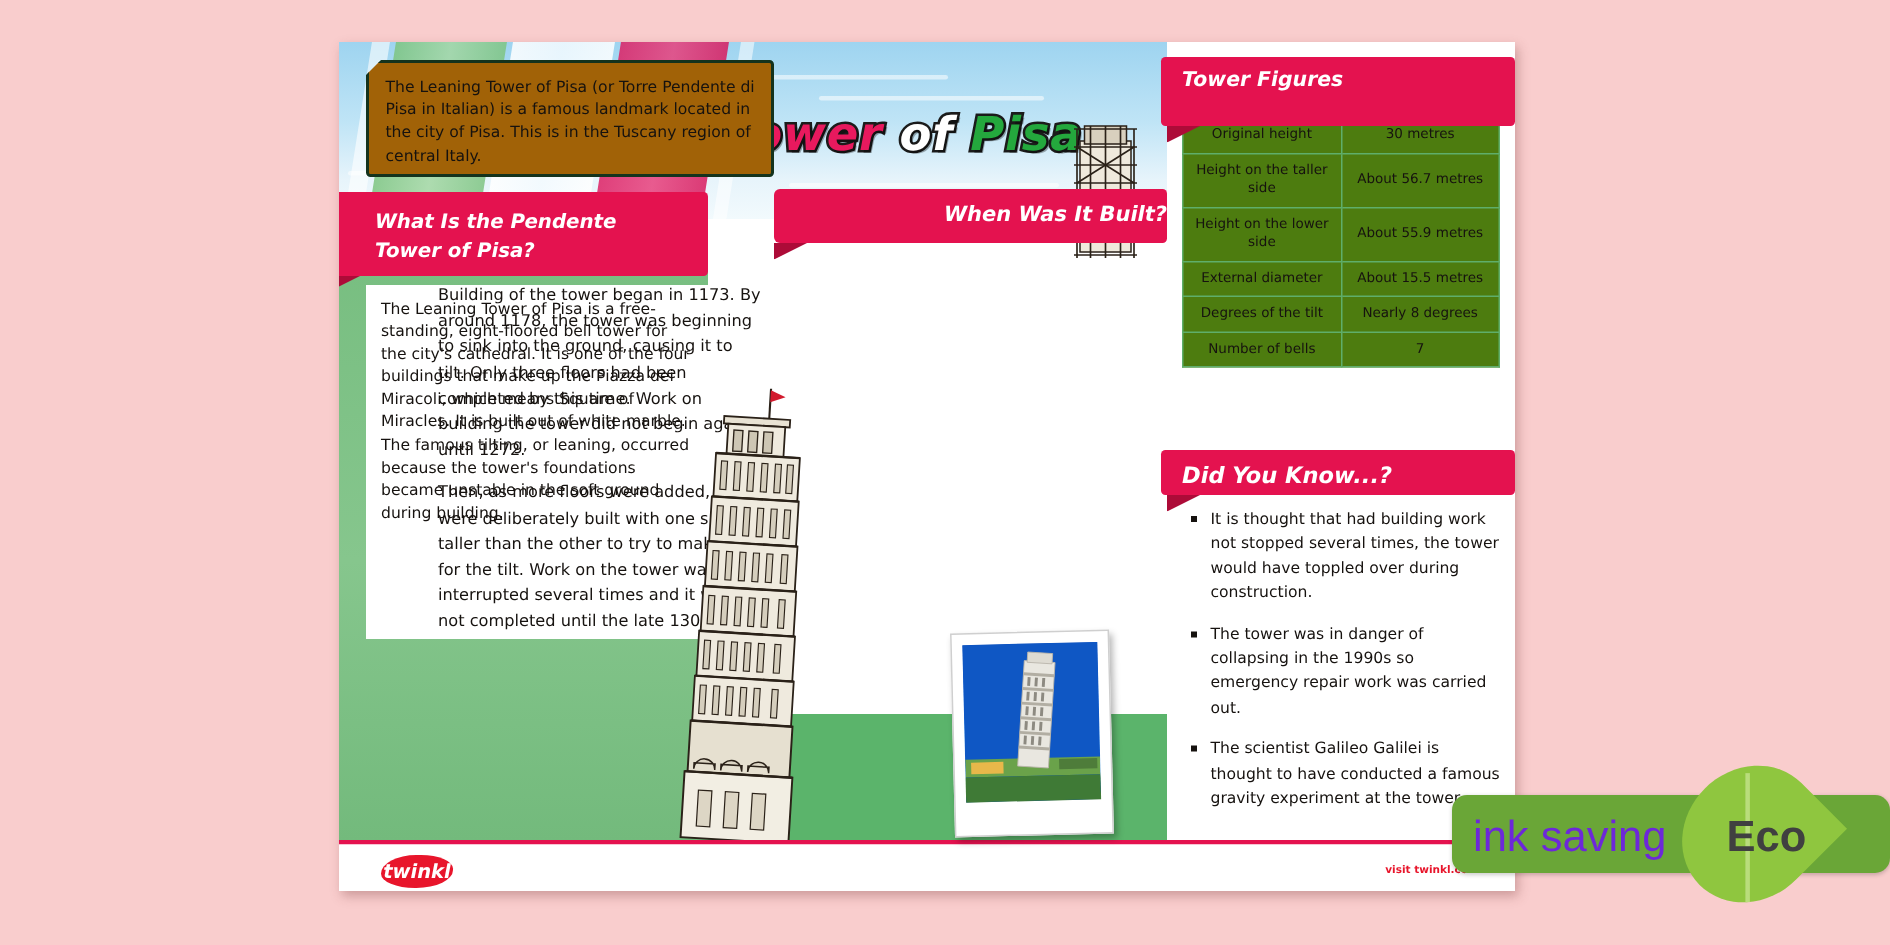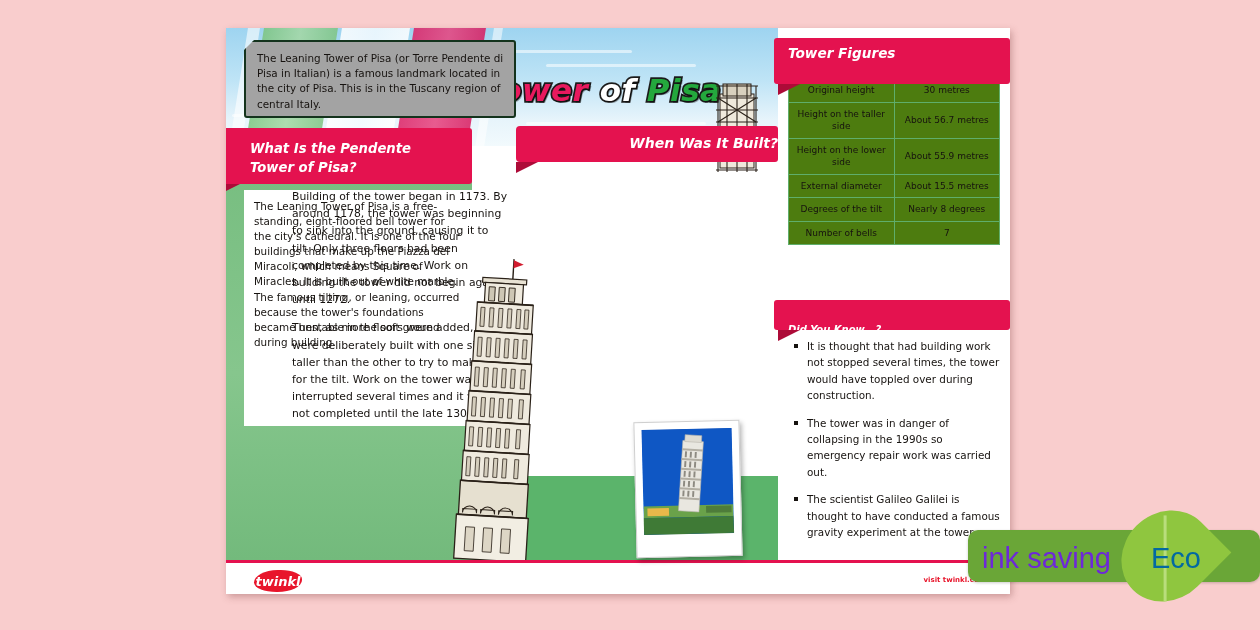--- a/index.html
+++ b/index.html
@@ -81,21 +81,21 @@
   
   #left-col {
     position: absolute;
     left: 0; top: 118px;
     width: 246px; height: 414px;
     background: linear-gradient(180deg,#76bd7f 0%, #86c68d 55%, #73ba7c 100%);
   }
 
   .rounded-box {
     position: absolute;
-    background: #a3a3a3;
+    background: #a16207;
     border: 2.5px solid #14331d;
     border-radius: 3px;
   }
   
   #intro-box {
     left: 18px; top: 12px;
     width: 272px; height: 78px;
     border-radius: 3px;
     clip-path: polygon(10px 0, 100% 0, 100% 100%, 0 100%, 0 10px);
     z-index: 6;
@@ -254,22 +254,22 @@
     font-size: 9px;
     line-height: 12.5px;
     color: #16120f;
     padding: 5px 3px;
   }
   table.figures td.lbl { width: 50%; }
 
   #ribbon-didyouknow {
     left: 548px; top: 272px;
     width: 236px; height: 30px;
-    padding: 24px 0 0 14px;
-    font-size: 10px;
+    padding: 8px 0 0 14px;
+    font-size: 15px;
     border-radius: 3px;
   }
   #ribbon-didyouknow .tail { left: 4px; }
 
   #facts {
     position: absolute;
     left: 566px; top: 310px;
     width: 208px;
     font-family: "DejaVu Sans", sans-serif;
     font-size: 10.4px;
@@ -369,24 +369,24 @@
     position: absolute;
     left: 14px; top: 18px;
     color: #6d28d9;
     font-family: "Liberation Sans", sans-serif;
     font-size: 29px;
     z-index: 3;
   }
   #eco-eco-label {
     position: absolute;
     left: 183px; top: 18px;
-    color: #0369a1;
+    color: #404040;
     font-family: "Liberation Sans", sans-serif;
     font-size: 29px;
-    font-weight: normal;
+    font-weight: bold;
     z-index: 3;
   }
 </style>
 </head>
 <body>
 
 <div id="page-sheet">
 
   <div id="banner">
     <div class="stroke wisp1"></div>

